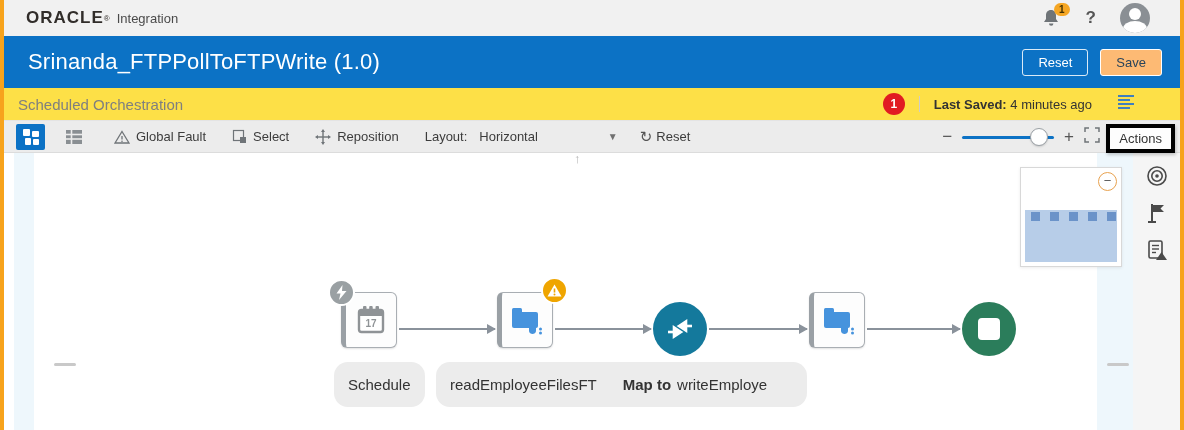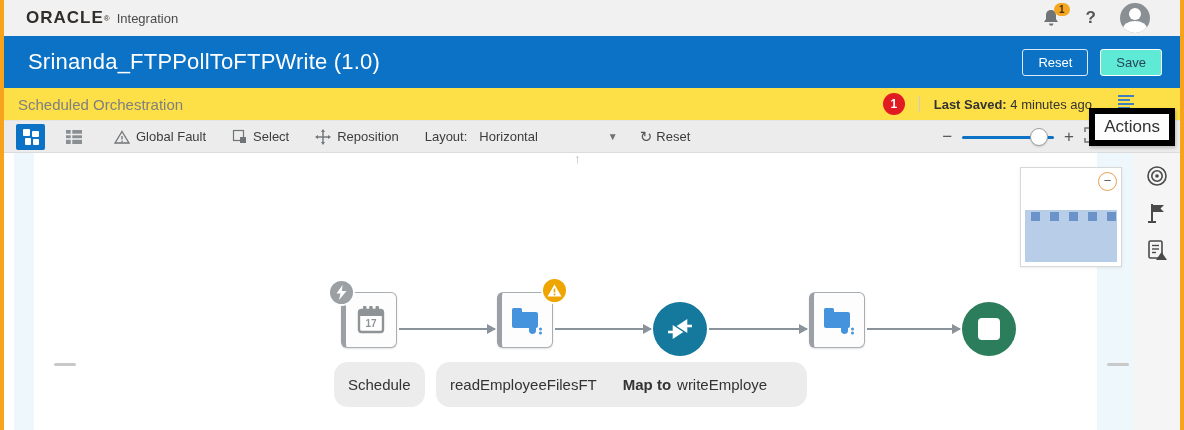--- a/index.html
+++ b/index.html
@@ -20,21 +20,21 @@
   .avatar { width:30px; height:30px; border-radius:50%; background:#8a8f94; position:relative; overflow:hidden; margin-right:8px;}
   .avatar:before { content:""; position:absolute; top:5px; left:9px; width:12px; height:12px; border-radius:50%; background:#fff; }
   .avatar:after  { content:""; position:absolute; top:18px; left:3px; width:24px; height:16px; border-radius:50%; background:#fff; }
 
   
   .titlebar { height:52px; background:#0c72c5; display:flex; align-items:center; padding:0 18px 0 24px; }
   .page-title { color:#fff; font-size:22px; font-weight:400; letter-spacing:.2px; }
   .titlebar-actions { margin-left:auto; display:flex; gap:12px; }
   .btn { font-size:13px; padding:5px 15px; border-radius:3px; cursor:pointer; font-family:inherit; }
   .btn-outline { background:transparent; border:1px solid rgba(255,255,255,.85); color:#fff; }
-  .btn-solid { background:#5eead4; border:1px solid #fff; color:#29445a; }
+  .btn-solid { background:#fdba74; border:1px solid #fff; color:#29445a; }
 
   
   .subheader { height:33px; background:#fde047; border-bottom:1px solid #e4e4e4;
                display:flex; align-items:center; padding:0 14px; }
   .sub-title { color:#7f7f7f; font-size:15px; }
   .sub-right { margin-left:auto; display:flex; align-items:center; gap:14px; }
   .err-badge { width:22px; height:22px; border-radius:50%; background:#e11b22; color:#fff;
                font-size:12px; font-weight:700; display:flex; align-items:center; justify-content:center; }
   .vsep { width:1px; height:16px; background:#ccc; }
   .last-saved { font-size:13px; color:#333; margin-right:10px; }
@@ -102,22 +102,22 @@
   
   .minimap { position:absolute; left:1016px; top:14px; width:102px; height:100px; background:#fff;
              border:1px solid #d8d8d8; box-shadow:0 1px 3px rgba(0,0,0,.08); }
   .mini-collapse { position:absolute; top:4px; right:4px; width:19px; height:19px; border-radius:50%;
                    border:1px solid #e8a24f; background:#fff; color:#555; font-size:13px; line-height:16px;
                    text-align:center; cursor:pointer; }
   .mini-viewport { position:absolute; left:4px; right:4px; bottom:4px; height:52px; background:#b7cde8; cursor:pointer;}
   .mini-sq { position:absolute; top:2px; width:9px; height:9px; background:#6b93c9; }
 
   
-  .tooltip { position:absolute; top:108px; right:5px; background:#fdfdfd; border:6px solid #000000;
-             box-shadow:1px 2px 3px rgba(0,0,0,.2); font-size:17px; color:#333;
+  .tooltip { position:absolute; top:124px; right:5px; background:#fdfdfd; border:4px solid #000000;
+             box-shadow:1px 2px 3px rgba(0,0,0,.2); font-size:13px; color:#333;
              padding:3px 9px; z-index:30; }
 </style>
 </head>
 <body>
 
 <div class="frame">
 
   <div class="topbar">
     <span class="brand">ORACLE</span>
     <span class="brand-reg">®</span>

